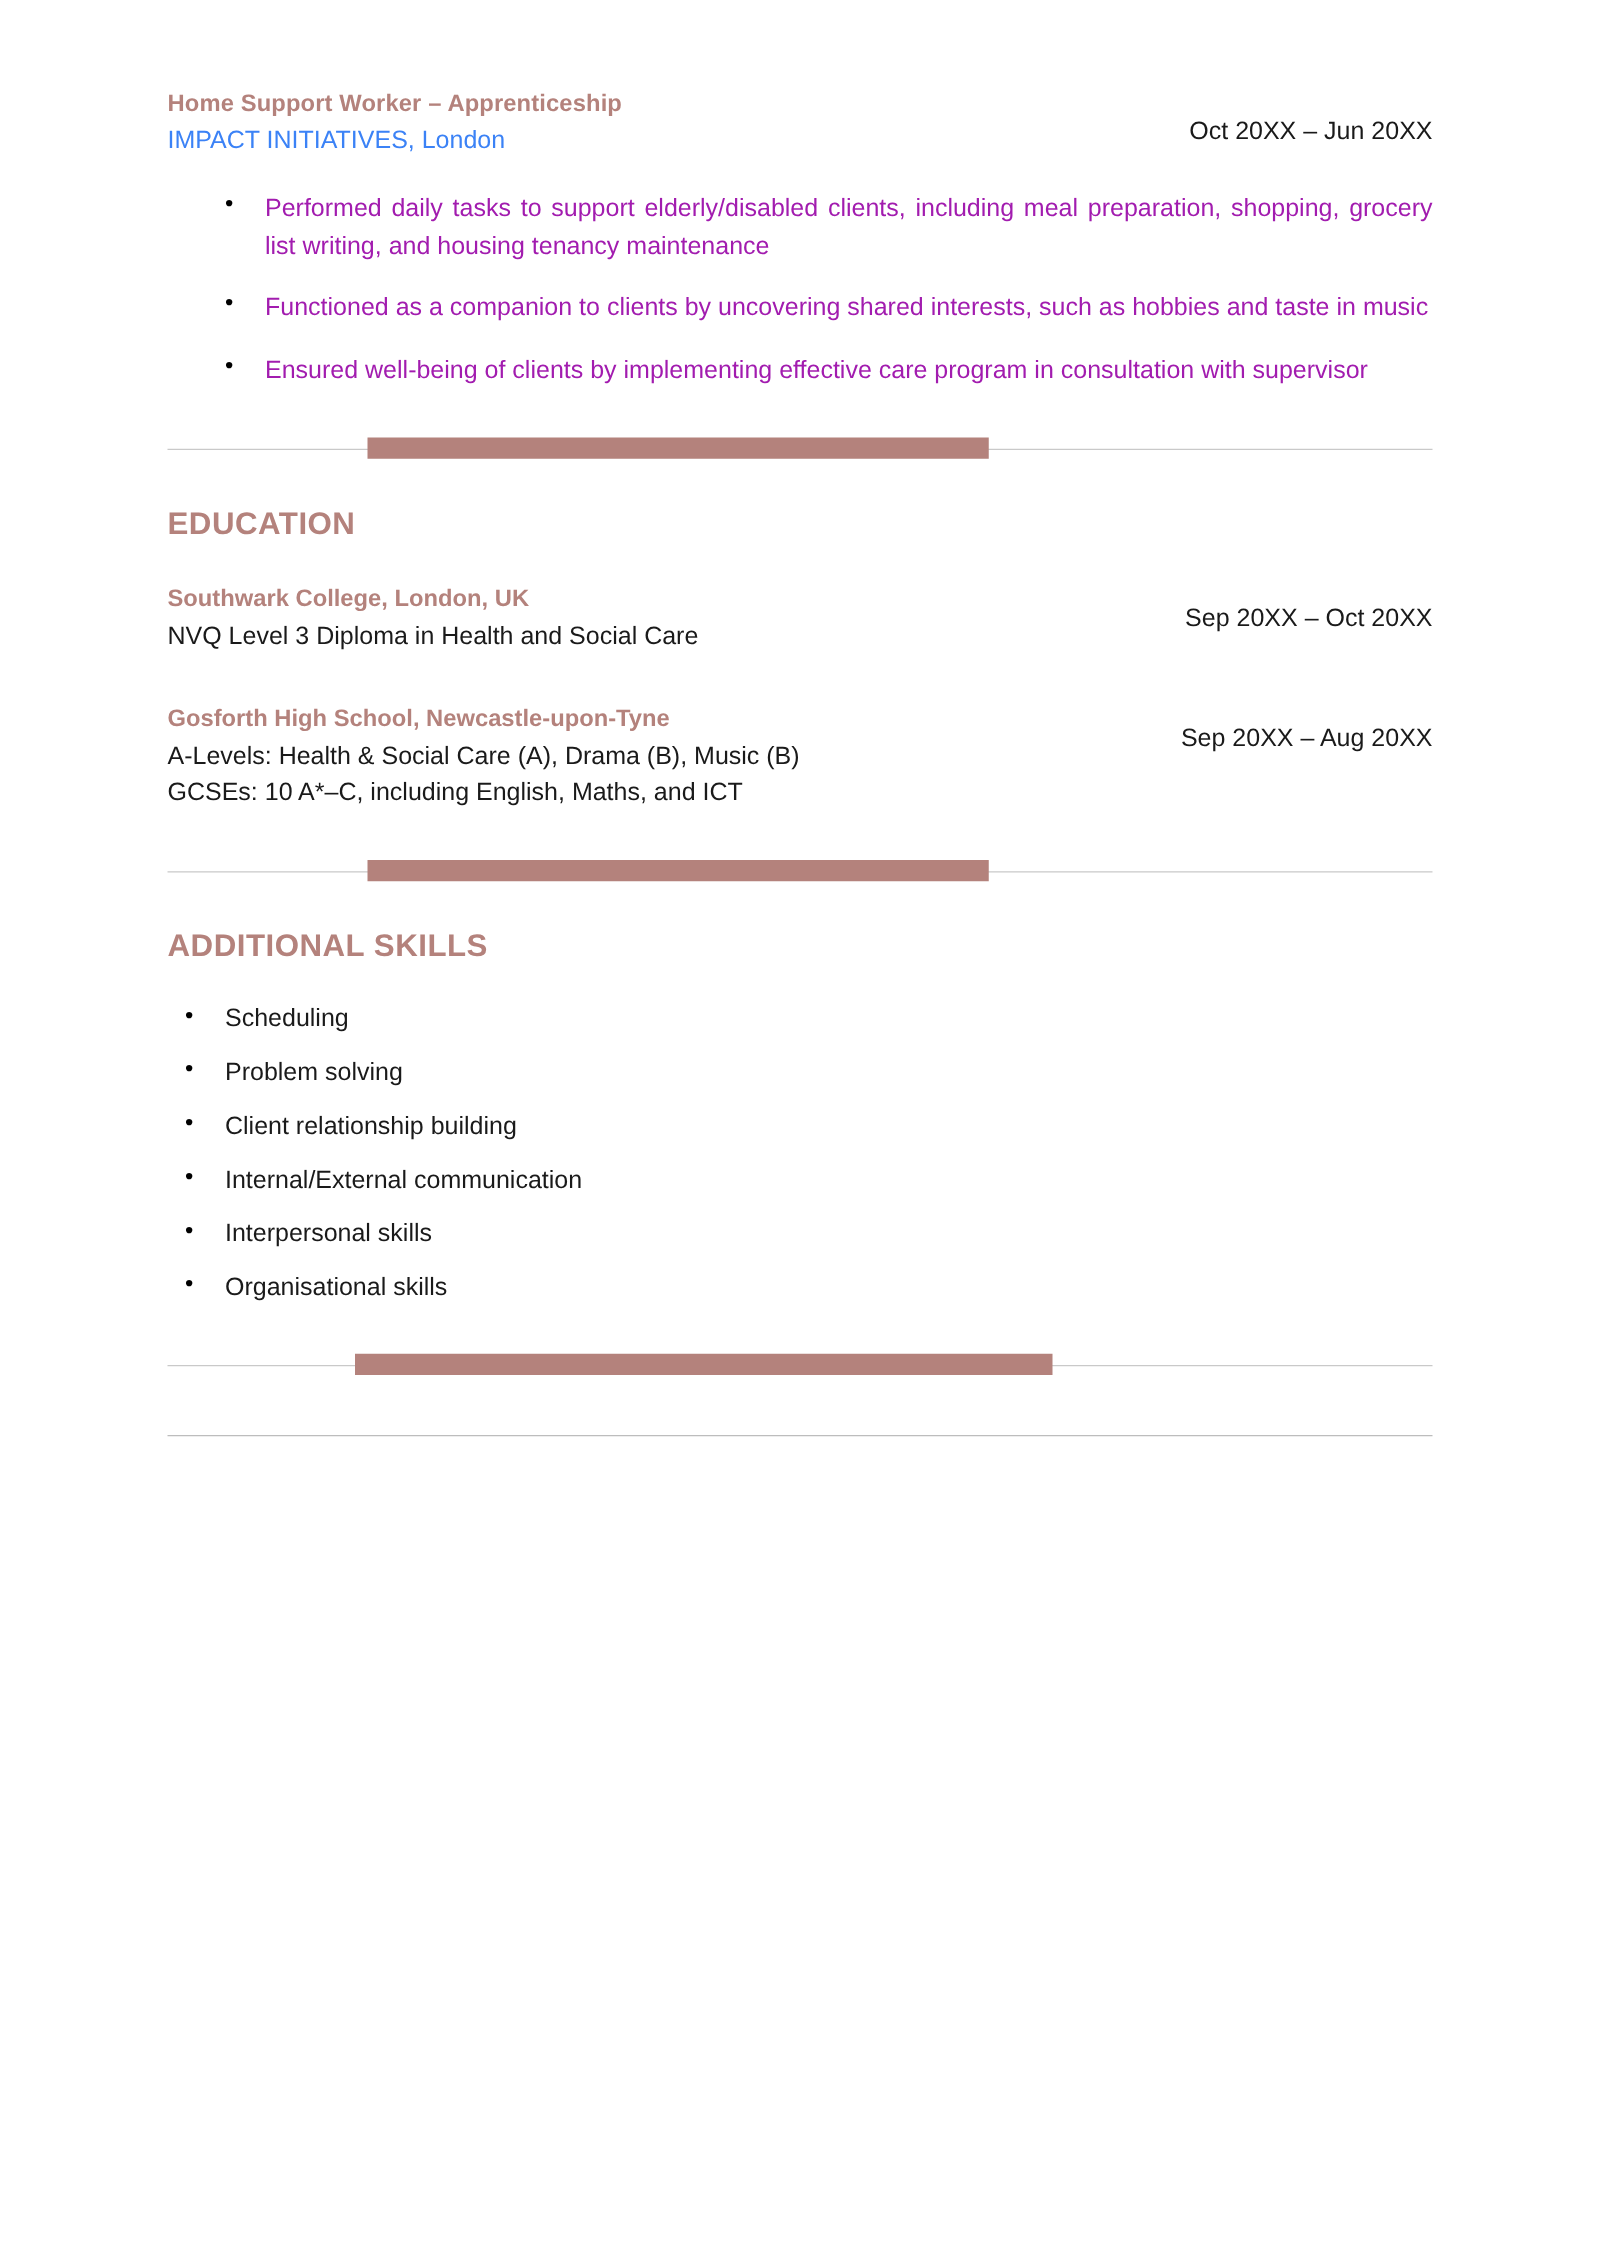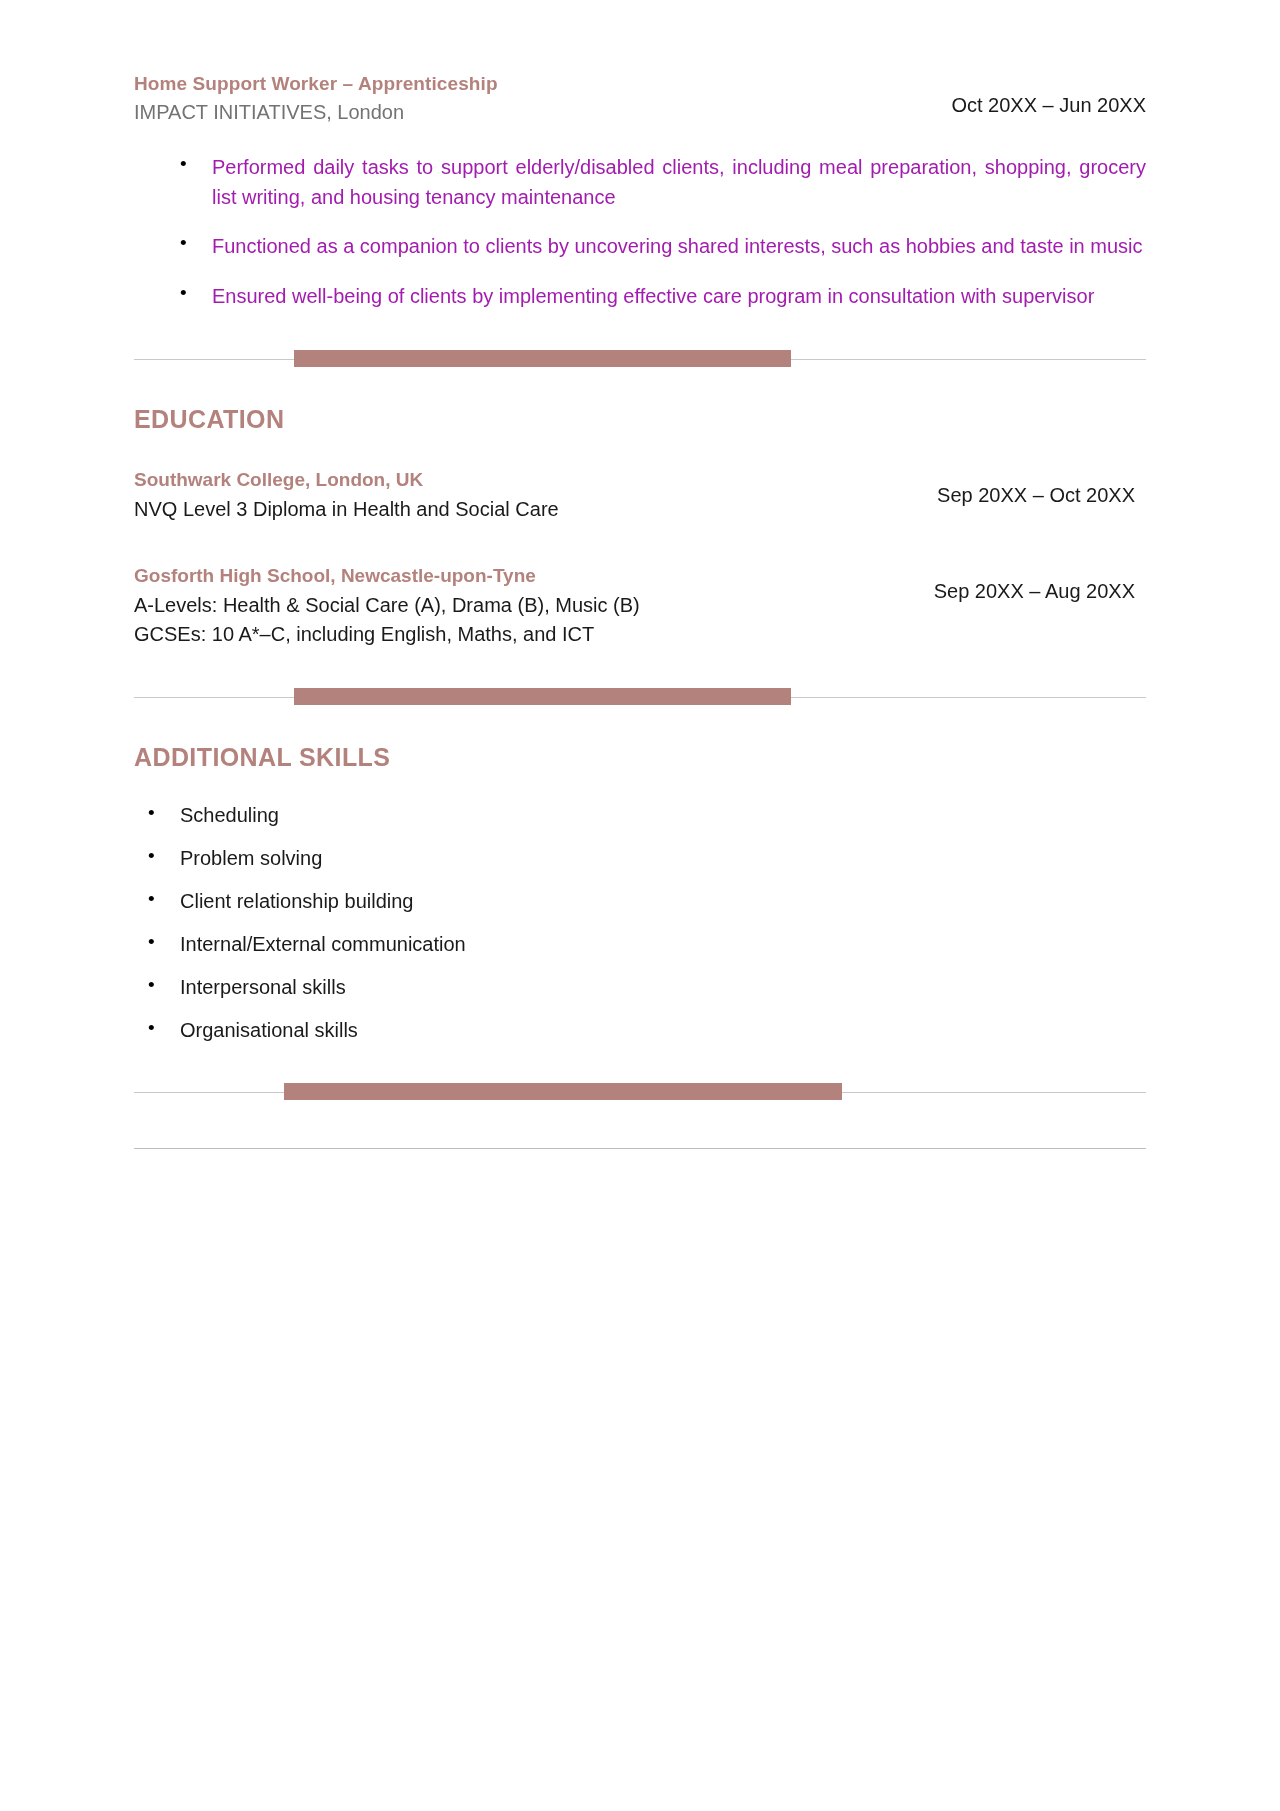--- a/index.html
+++ b/index.html
@@ -38,21 +38,21 @@
   .job-title {
     font-size: 19px;
     font-weight: bold;
     color: #b4827c;
     letter-spacing: .1px;
     line-height: 1.3;
   }
   .job-company {
     font-size: 20px;
     font-weight: normal;
-    color: #737373;
+    color: #3b82f6;
     line-height: 1.35;
     margin-top: 2px;
   }
   .entry-date {
     position: absolute;
     right: 0;
     top: 22px;
     font-size: 20px;
     color: #1a1a1a;
     white-space: nowrap;
@@ -135,21 +135,21 @@
   }
   .edu-detail {
     font-size: 20px;
     color: #1a1a1a;
     line-height: 1.45;
     margin-top: 2px;
   }
   .edu-detail .line { display: block; }
   .edu-date {
     position: absolute;
-    right: 11px;
+    right: 0;
     top: 16px;
     font-size: 20px;
     color: #1a1a1a;
     white-space: nowrap;
   }
 
   
   ul.simple-bullets {
     list-style: none;
     margin: 30px 0 0 0;

